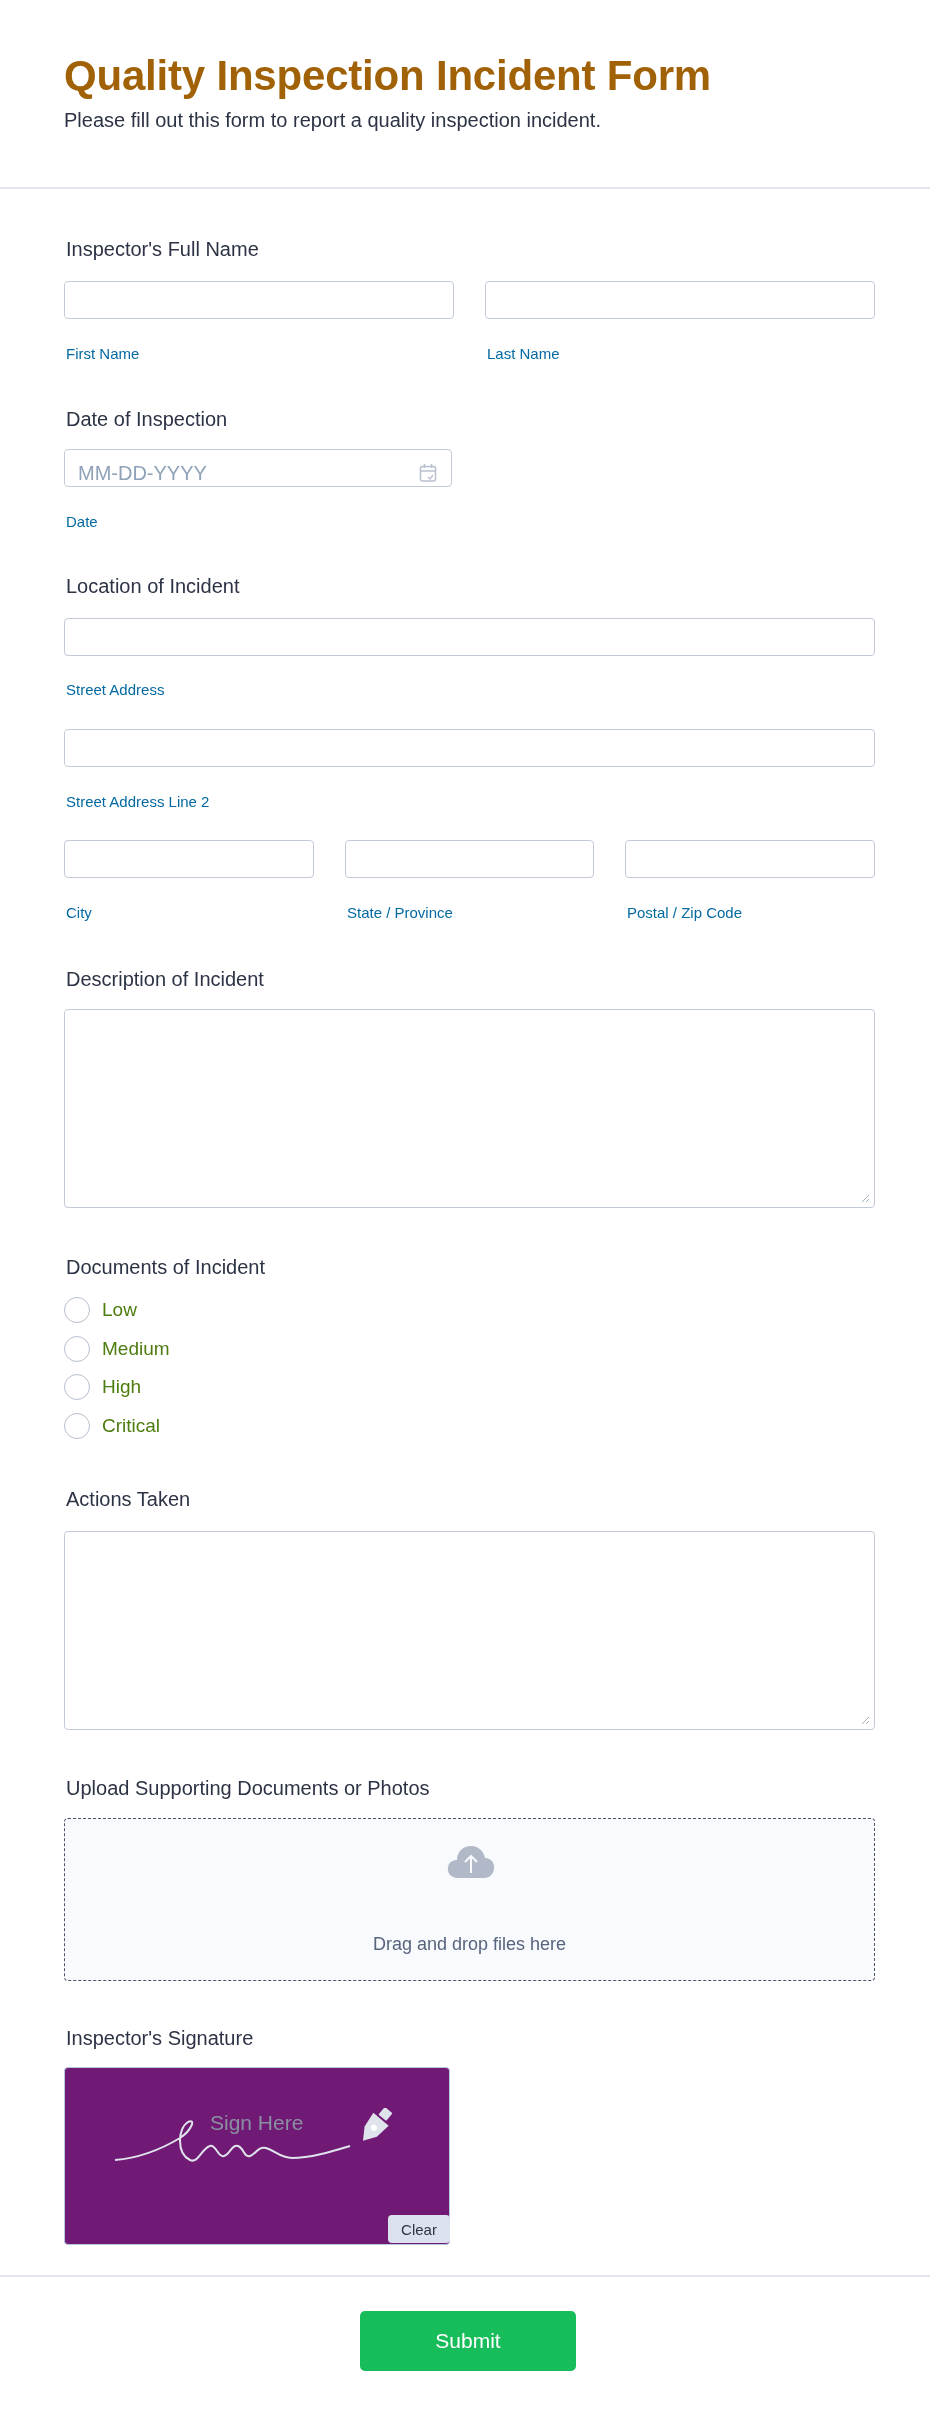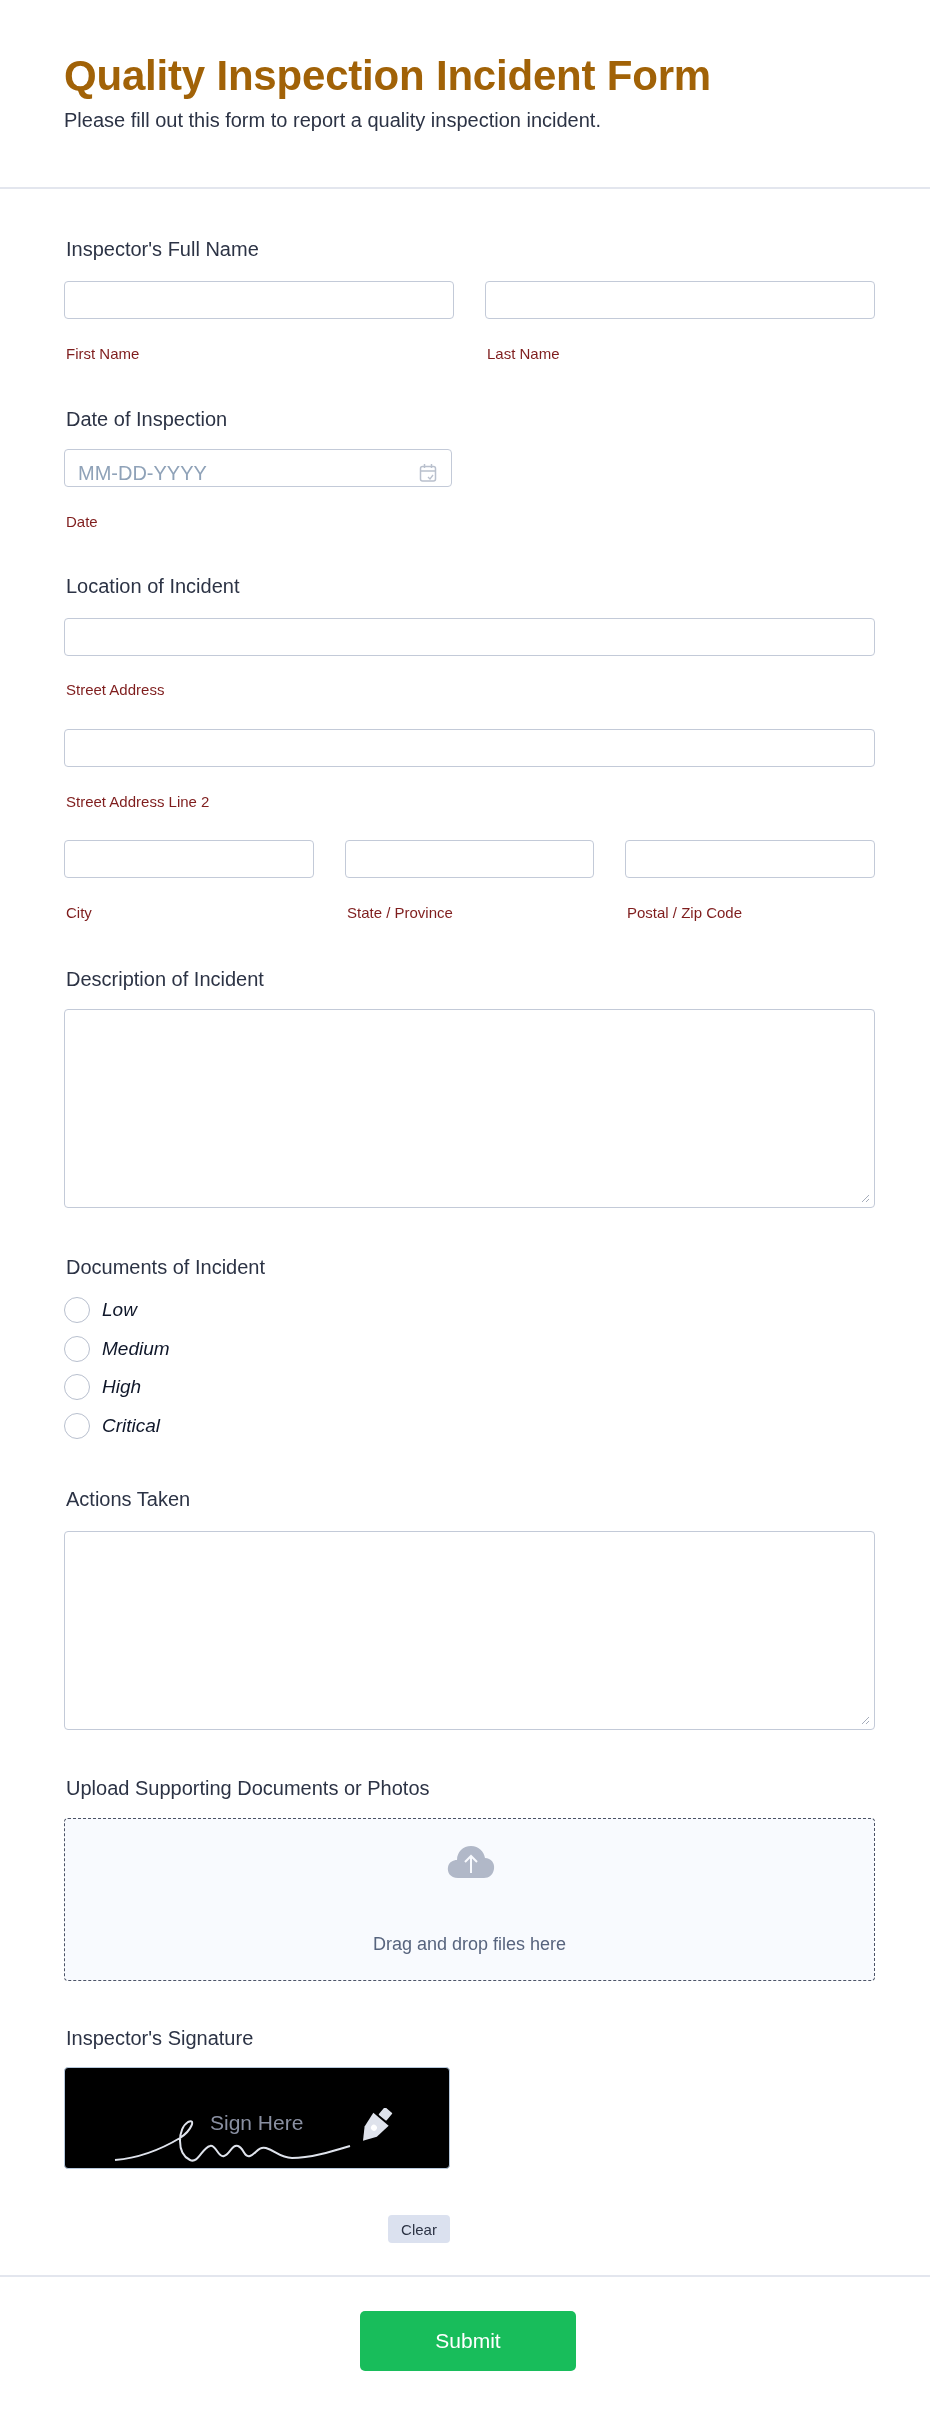--- a/index.html
+++ b/index.html
@@ -3,34 +3,34 @@
 <meta charset="utf-8">
 <style>
   * { box-sizing: border-box; margin: 0; padding: 0; }
   html, body { width: 930px; height: 2420px; background: #ffffff; overflow: hidden; }
   body { position: relative; font-family: "Liberation Sans", "DejaVu Sans", sans-serif; color: #2c3345; }
   .abs { position: absolute; }
   .header-title { left: 64px; top: 52px; font-size: 42px; font-weight: 700; color: #a16207; letter-spacing: -0.2px; white-space: nowrap; }
   .header-sub { left: 64px; top: 109px; font-size: 20px; color: #2c3345; white-space: nowrap; }
   .hdivider { left: 0; width: 930px; height: 2px; background: #e3e6ee; }
   .q-label { left: 66px; font-size: 20px; color: #2c3345; white-space: nowrap; }
-  .sub-label { font-size: 15px; color: #7f1d1d; white-space: nowrap; }
+  .sub-label { font-size: 15px; color: #0369a1; white-space: nowrap; }
   .input { border: 1.5px solid #c3cad8; border-radius: 4px; background: #fff; height: 38px; }
   .textarea { border: 1.5px solid #c3cad8; border-radius: 4px; background: #fff; }
   .resize { position: absolute; right: 4px; bottom: 4px; width: 10px; height: 10px; }
   .placeholder { position: absolute; left: 13px; top: 12px; font-size: 20px; color: #8fa2b8; }
   .cal { position: absolute; right: 14px; top: 13px; width: 18px; height: 20px; }
   .radio-row { left: 64px; height: 28px; display: flex; align-items: center; }
   .radio-circle { width: 26px; height: 26px; border: 1.5px solid #b8bfce; border-radius: 50%; background: #fff; }
-  .radio-text { margin-left: 12px; font-size: 19px; color: #0f172a; font-style: italic; }
+  .radio-text { margin-left: 12px; font-size: 19px; color: #4d7c0f; }
   .upload { left: 64px; top: 1818px; width: 811px; height: 163px; border: 1.5px dashed #4c5366; border-radius: 4px; background: #f8fafe; }
   .upload-title { position: absolute; left: 0; width: 100%; top: 80px; text-align: center; font-size: 23px; font-weight: 700; color: #2c3345; }
   .upload-hint { position: absolute; left: 0; width: 100%; top: 115px; text-align: center; font-size: 18px; color: #57647e; }
   .cloud { position: absolute; left: 381px; top: 25px; width: 50px; height: 36px; }
-  .sig { left: 64px; top: 2067px; width: 386px; height: 102px; border: 1.5px solid #b6c8dc; border-radius: 4px; background: #000000; }
+  .sig { left: 64px; top: 2067px; width: 386px; height: 178px; border: 1.5px solid #b6c8dc; border-radius: 4px; background: #701a75; }
   .sig-text { position: absolute; left: 145px; top: 43px; font-size: 21px; color: #8a90a2; }
   .sig-svg { position: absolute; left: 45px; top: 40px; width: 290px; height: 70px; }
   .clear-btn { left: 388px; top: 2215px; width: 62px; height: 28px; background: #dbe1ef; border-radius: 4px; font-size: 15px; color: #2c3345; display: flex; align-items: center; justify-content: center; }
   .submit { left: 360px; top: 2311px; width: 216px; height: 60px; background: #18bd5b; border-radius: 5px; color: #fff; font-size: 21px; display: flex; align-items: center; justify-content: center; }
 </style>
 </head>
 <body>
 
 <div class="abs header-title">Quality Inspection Incident Form</div>
 <div class="abs header-sub">Please fill out this form to report a quality inspection incident.</div>

